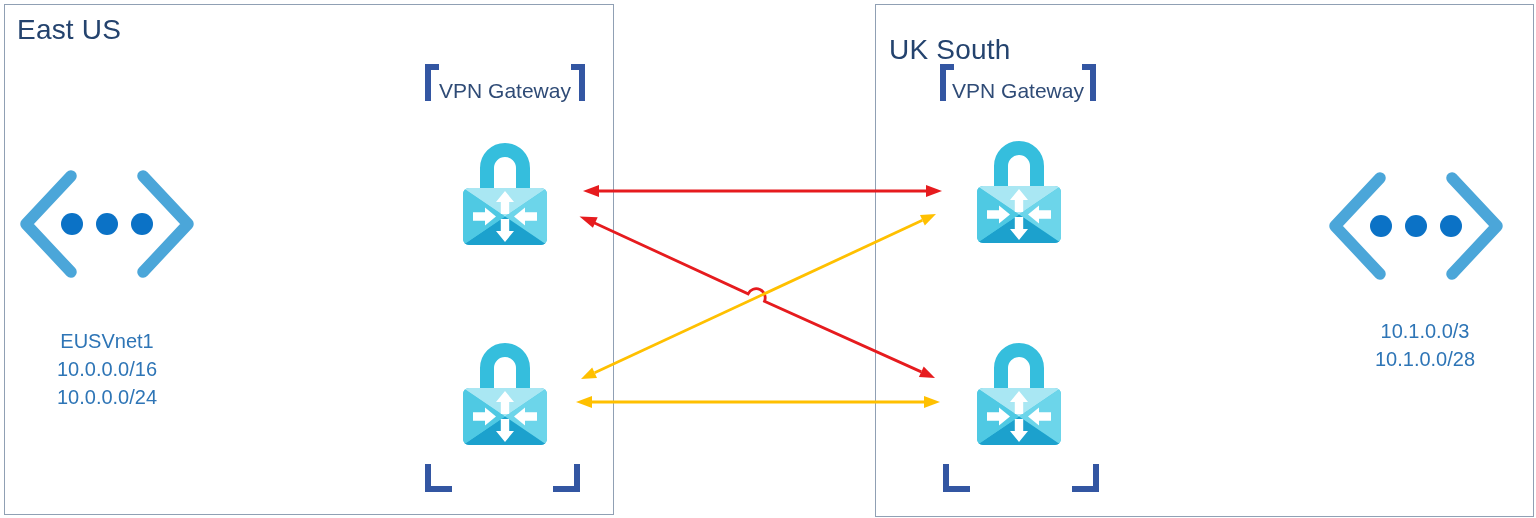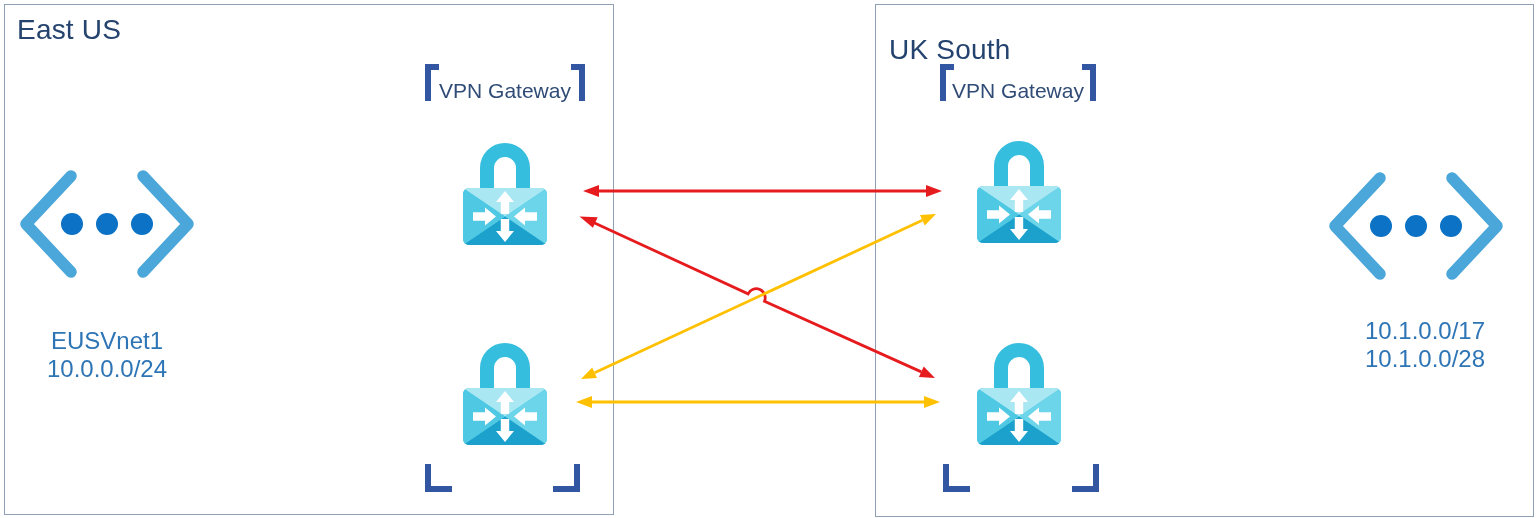--- a/index.html
+++ b/index.html
@@ -13,21 +13,21 @@
   }
   #region-east{left:4px;top:4px;width:608px;height:509px;}
   #region-uk{left:875px;top:4px;width:657px;height:511px;}
   .region-title{
     position:absolute;font-size:28px;color:var(--region_title);
     white-space:nowrap;letter-spacing:.2px;
   }
   .vnet-icon{position:absolute;width:180px;height:126px;}
   .vnet-text{
     position:absolute;width:180px;text-align:center;
-    font-size:24px;line-height:28px;color:var(--vnet_text);
+    font-size:20px;line-height:28px;color:var(--vnet_text);
   }
   .gw-label{
     position:absolute;width:160px;text-align:center;
     font-size:21px;line-height:28px;color:var(--gateway_label);white-space:nowrap;
   }
   .bracket{position:absolute;border:0 solid var(--bracket);box-sizing:border-box;}
   .bracket.tl{width:14px;height:37px;border-left-width:6px;border-top-width:6px;}
   .bracket.tr{width:14px;height:37px;border-right-width:6px;border-top-width:6px;}
   .bracket.bl{width:27px;height:28px;border-left-width:6px;border-bottom-width:6px;}
   .bracket.br{width:27px;height:28px;border-right-width:6px;border-bottom-width:6px;}
@@ -74,20 +74,21 @@
 
   <div class="region" id="region-east">
     <div class="region-title" style="left:12px;top:9px;">East US</div>
 
     <svg class="vnet-icon" style="left:12px;top:156px;" viewBox="0 0 180 126">
         <use href="#vnet-glyph"></use>
       </svg>
 
     <div class="vnet-text" style="left:12px;top:322px;">
       <div>EUSVnet1</div>
+      <div>10.0.0.0/16</div>
       <div>10.0.0.0/24</div>
     </div>
 
     <div class="bracket tl" style="left:420px;top:59px;"></div>
     <div class="bracket tr" style="left:566px;top:59px;"></div>
     <div class="gw-label" style="left:420px;top:72px;">VPN Gateway</div>
 
     <svg class="lock" style="left:456px;top:126px;" viewBox="0 0 88 117">
         <use href="#vpn-lock"></use>
       </svg>
@@ -114,21 +115,21 @@
       </svg>
 
     <div class="bracket bl" style="left:67px;top:459px;"></div>
     <div class="bracket br" style="left:196px;top:459px;"></div>
 
     <svg class="vnet-icon" style="left:450px;top:158px;" viewBox="0 0 180 126">
         <use href="#vnet-glyph"></use>
       </svg>
 
     <div class="vnet-text" style="left:459px;top:312px;">
-      <div>10.1.0.0/17</div>
+      <div>10.1.0.0/3</div>
       <div>10.1.0.0/28</div>
     </div>
   </div>
 
   <svg id="connection-layer" viewBox="0 0 1536 518">
 
     <g>
       <line x1="597" y1="191" x2="928" y2="191" stroke="var(--red_link)" stroke-width="2.8"></line>
       <polygon points="583,191 599,185 599,197" fill="var(--red_link)"></polygon>
       <polygon points="942,191 926,185 926,197" fill="var(--red_link)"></polygon>

